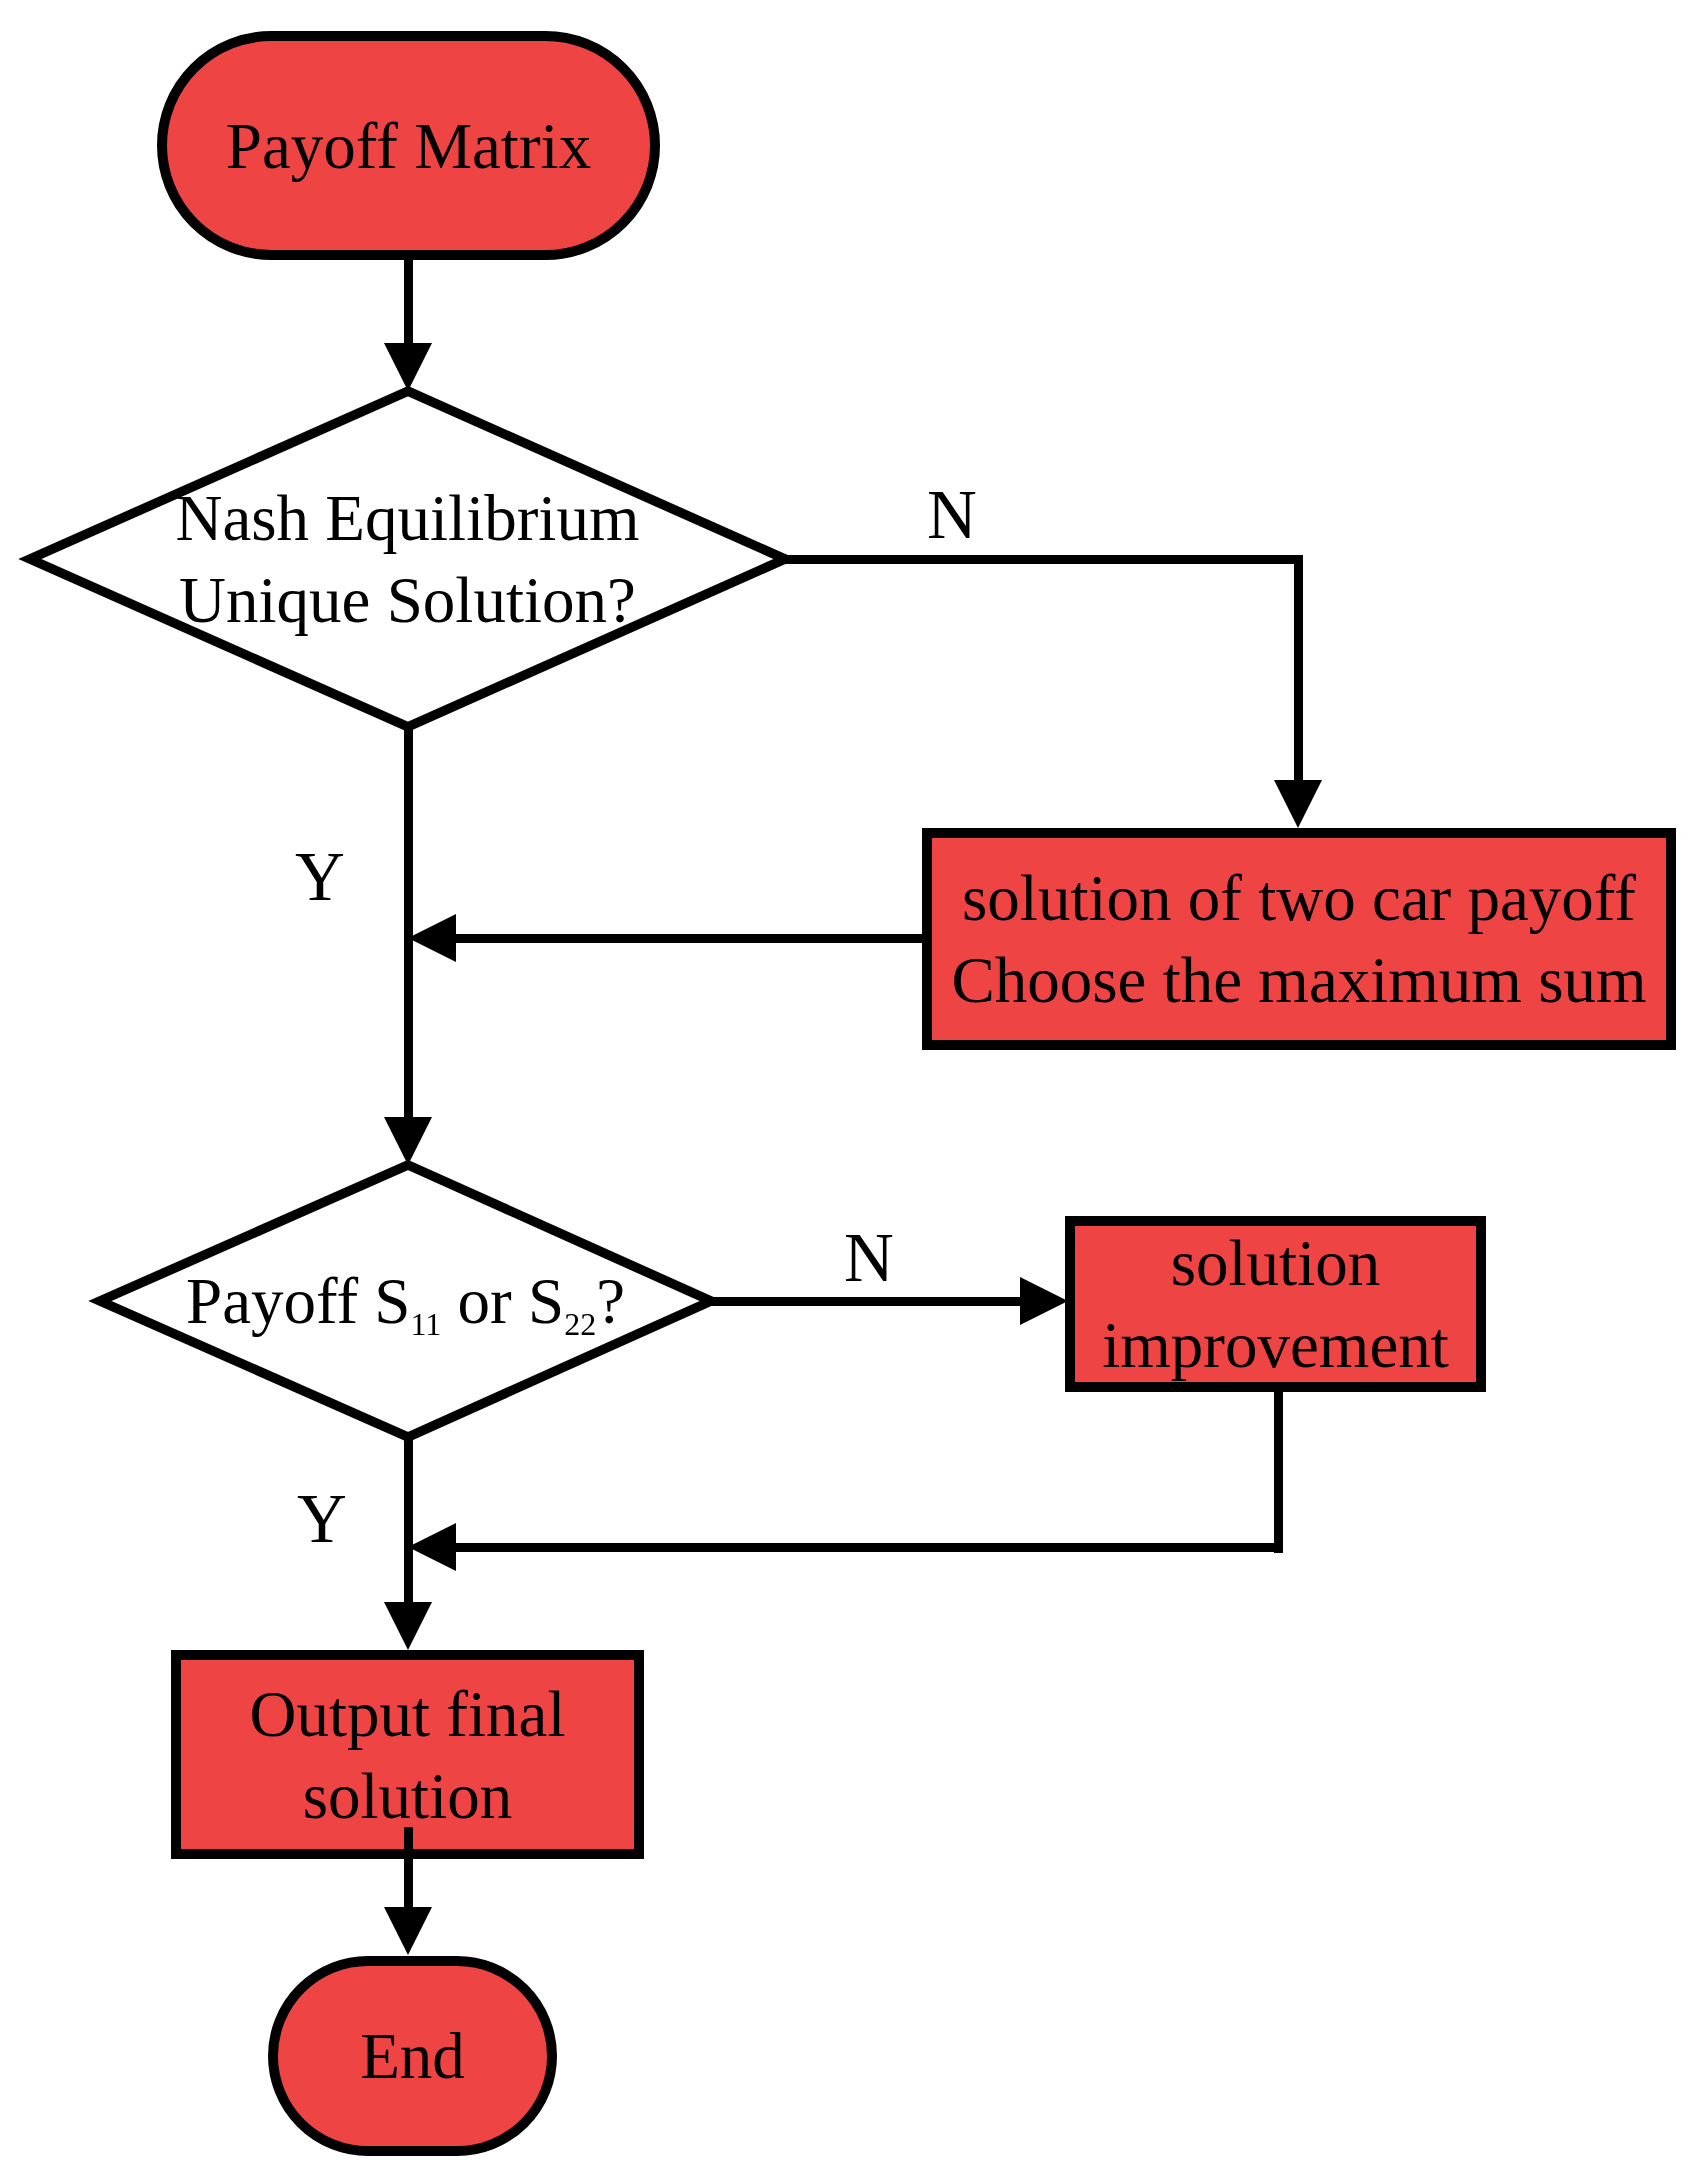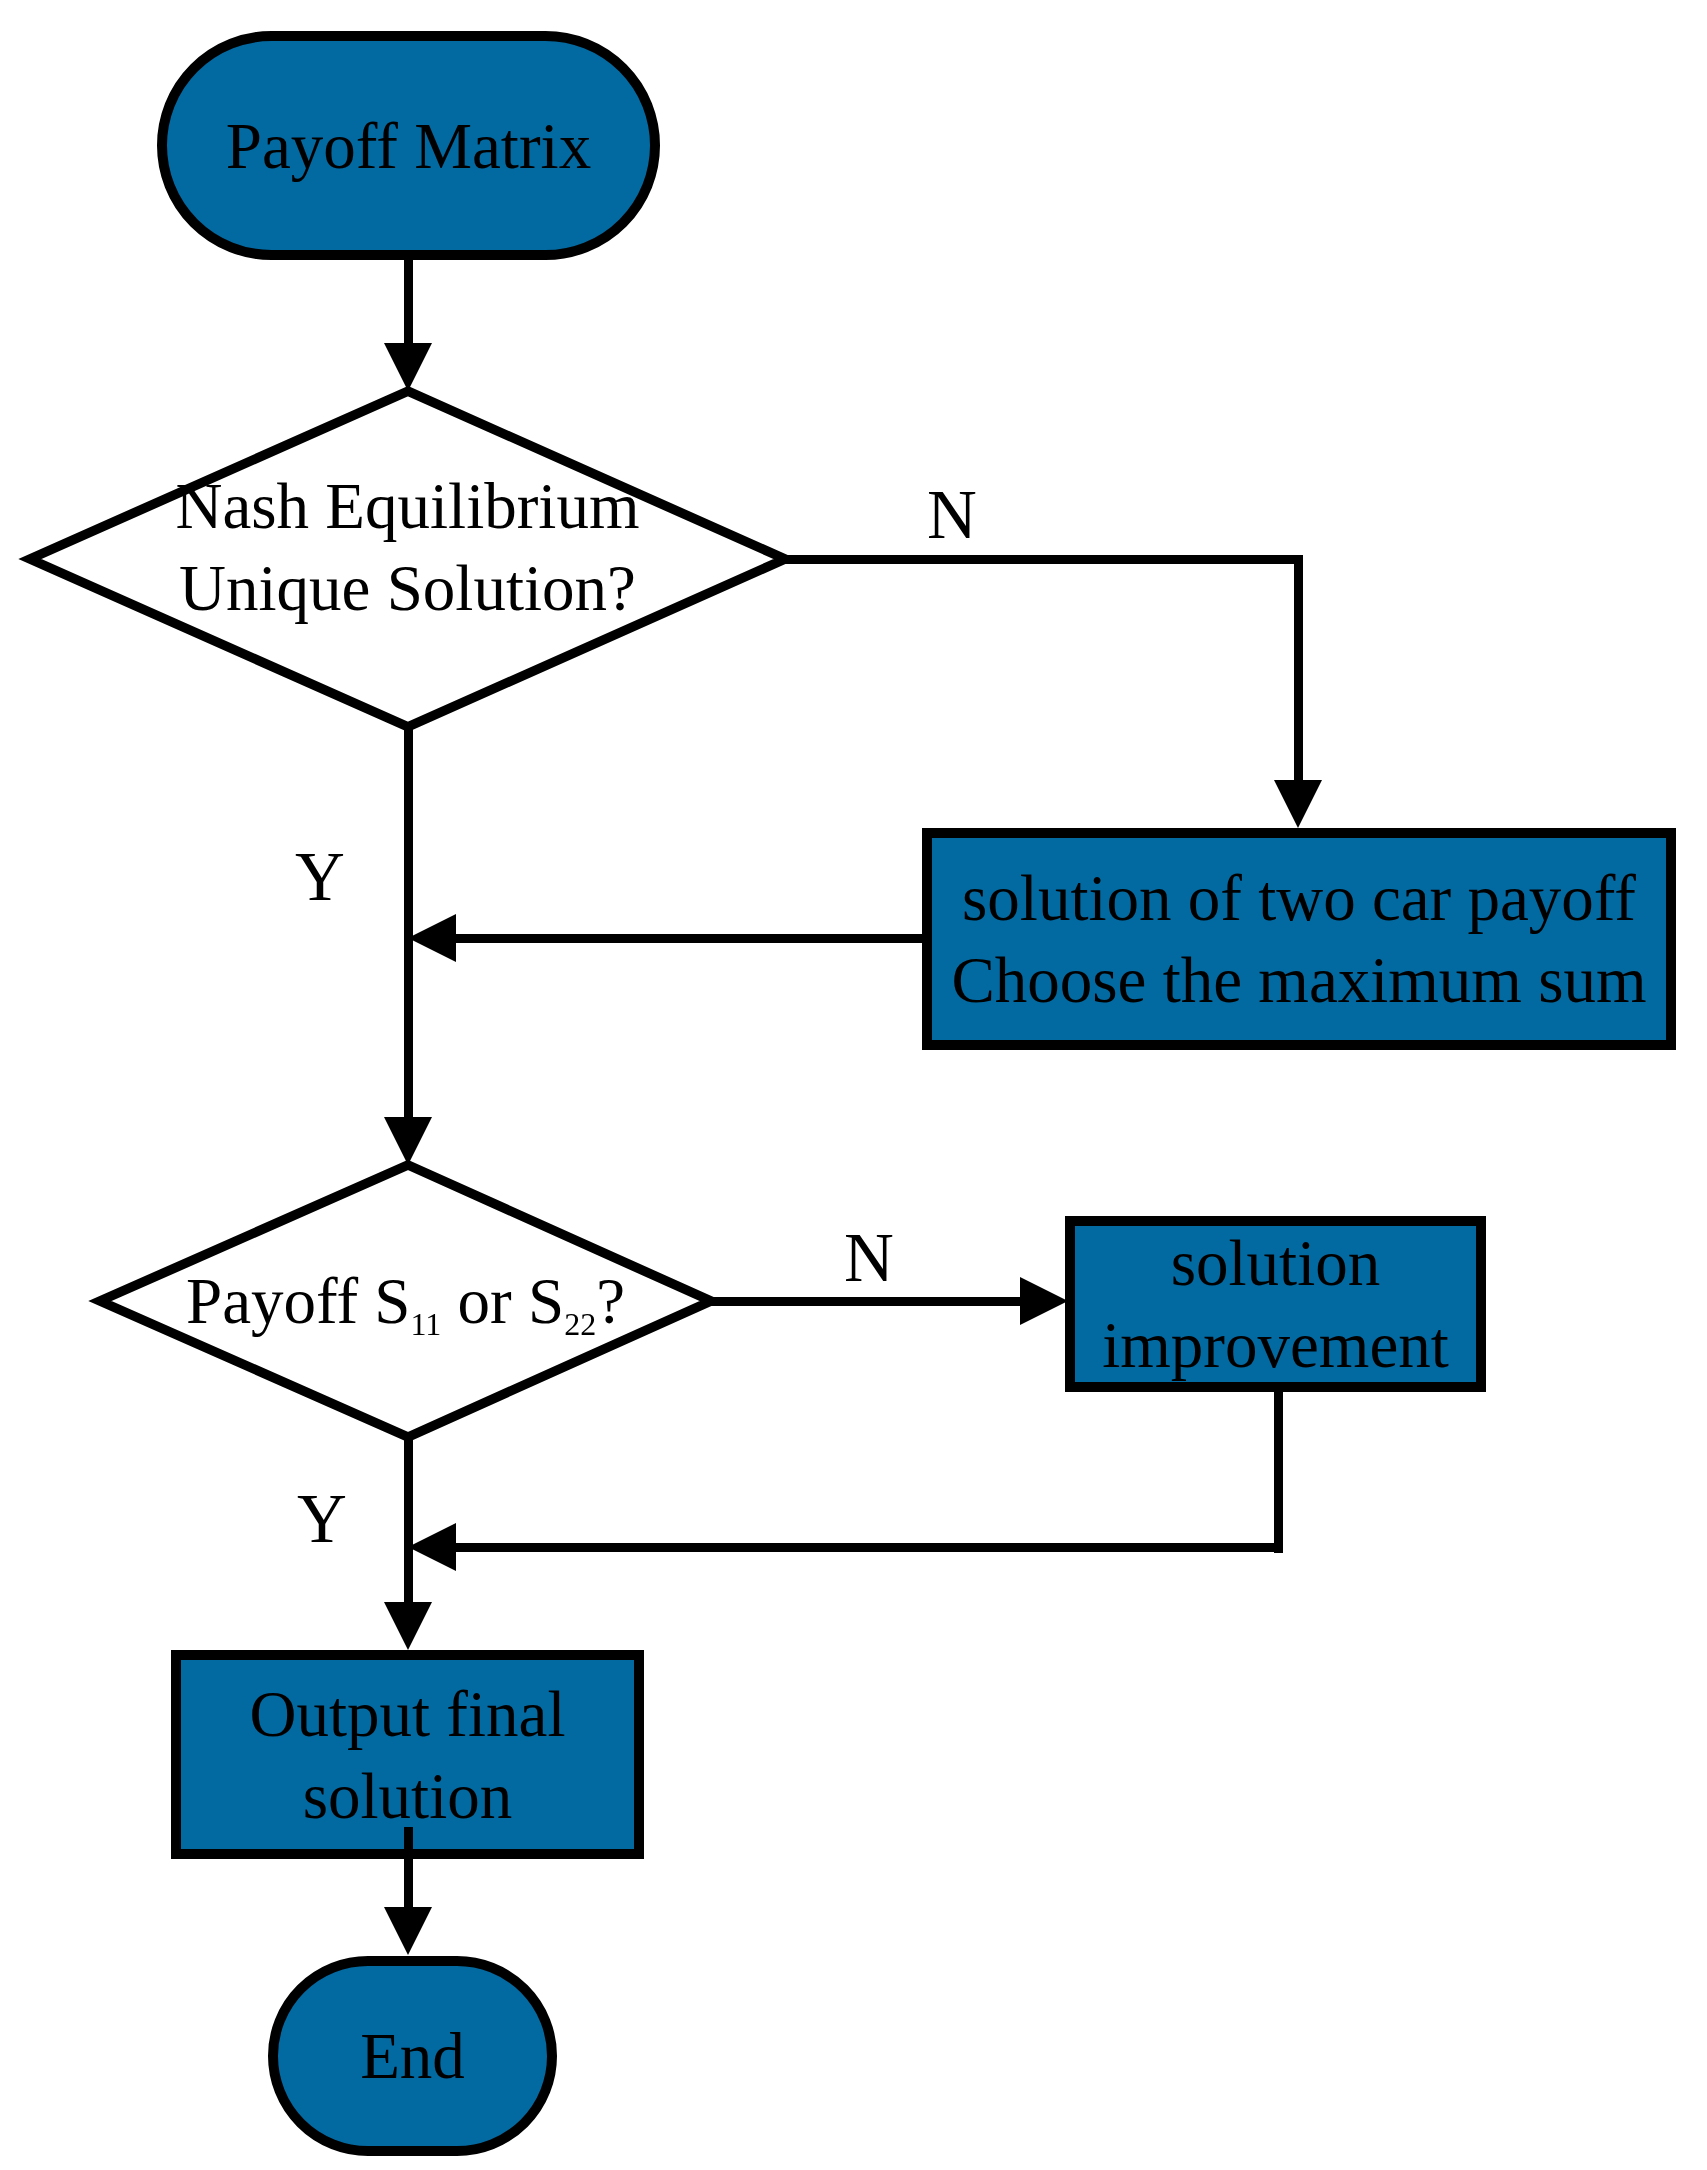--- a/index.html
+++ b/index.html
@@ -7,21 +7,21 @@
     position:relative;
     width:1708px;height:2171px;
     background:#ffffff;
     font-family:"Liberation Serif","DejaVu Serif",serif;
     color:#000;
     overflow:hidden;
   }
   .node{
     position:absolute;
     box-sizing:border-box;
-    background:#0369a1;
+    background:#ef4444;
     border:10.3px solid #000;
     display:flex;
     flex-direction:column;
     align-items:center;
     justify-content:center;
     text-align:left;
     font-size:65px;
     line-height:82px;
     white-space:nowrap;
   }
@@ -65,21 +65,21 @@
   <div class="node terminator" style="left:157px;top:31px;width:503px;height:229px;">
     <span>Payoff Matrix</span>
   </div>
 
   <div class="vline" style="left:404px;top:255px;height:93px;"></div>
   <div class="arr arr-down" style="left:384px;top:343px;"></div>
 
   <svg class="diamond-svg" style="left:30px;top:391px;" width="755" height="336" viewBox="0 0 877 390">
     <polygon points="439,0 877,195 439,390 0,195" fill="#ffffff" stroke="#000000" stroke-width="11"></polygon>
   </svg>
-  <div class="diamond-box" style="left:30px;top:379px;width:755px;height:336px;">
+  <div class="diamond-box" style="left:30px;top:391px;width:755px;height:336px;">
     <span>Nash Equilibrium</span>
     <span>Unique Solution?</span>
   </div>
 
   <div class="edge-label" style="left:952px;top:515px;">N</div>
 
   <div class="hline" style="left:780px;top:555px;width:522px;"></div>
   <div class="vline" style="left:1294px;top:555px;height:225px;"></div>
   <div class="arr arr-down" style="left:1274px;top:780px;"></div>
 

